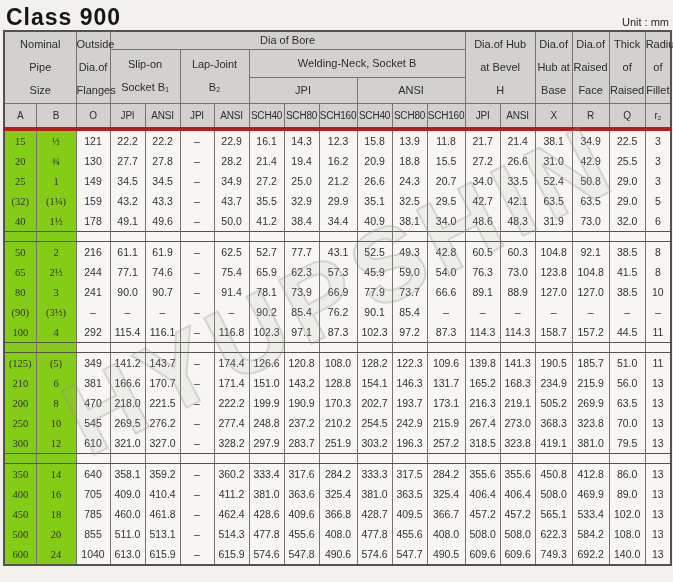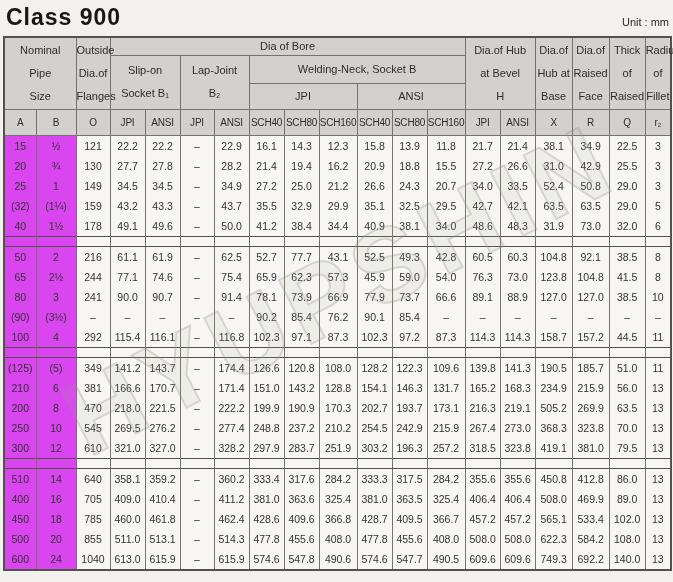--- a/index.html
+++ b/index.html
@@ -6,53 +6,53 @@
   body {
     width:673px; height:582px;
     background:#f2f1ee;
     font-family:"Liberation Sans","DejaVu Sans",sans-serif;
     overflow:hidden;
   }
   .page { position:relative; width:673px; height:582px; }
 
   .topbar {
     display:flex; justify-content:space-between; align-items:flex-end;
-    padding:2px 4px 7px 6px; height:27px;
+    padding:2px 4px 1px 6px; height:27px;
   }
   .title { font-size:23px; font-weight:bold; color:#161616; letter-spacing:1px; line-height:1; }
   .unit  { font-size:11px; color:#2a2a2a; padding-bottom:1px; }
 
   table.spec {
     border-collapse:collapse; table-layout:fixed;
     width:667px; margin-left:3px;
     border:2px solid #55524e;
     background:#f7f6f3;
   }
-  thead { border-bottom:1px solid #b91c1c;border-radius:18px; }
+  thead { border-bottom:4px solid #b91c1c;border-radius:18px; }
   th, td { text-align:center; vertical-align:middle; padding:0; }
   thead th {
     background:#d3d1cd;
     border:1px solid #76736f;
     font-weight:normal; font-size:11px; color:#2d2d2d;
     white-space:pre-line; line-height:1.3;
   }
   thead th.tall { line-height:2.05; }
   tr.h1 { height:18px; }
   tr.h2 { height:28px;padding-left:34px; }
   tr.h3 { height:26px; }
   tr.leaf { height:26px; }
   tr.leaf th { font-size:10px; letter-spacing:-0.2px; white-space:nowrap; overflow:hidden; }
 
   tbody td {
     background:#f7f6f3;
     border-left:1px solid #76736f; border-right:1px solid #76736f;
     font-size:10.5px; color:#323232;
     height:20px; white-space:nowrap; overflow:hidden;
   }
-  tbody td.lbl { background:#d946ef; }
+  tbody td.lbl { background:#84cc16;font-family:Liberation Serif, serif; }
   tbody tr.spacer td { height:9px; border-top:1px solid #55524e; border-bottom:1px solid #55524e; }
 
   .watermark {
     position:absolute; left:-60px; top:230px; width:800px;
     text-align:center;
     transform:rotate(-27deg);
     font-size:104px; font-weight:bold; letter-spacing:8px;
     color:rgba(168,162,152,0.10);
     -webkit-text-stroke:2px rgba(150,144,135,0.30);
     pointer-events:none; z-index:5;
@@ -530,21 +530,21 @@
           <td></td>
           <td></td>
           <td></td>
           <td></td>
           <td></td>
           <td></td>
           <td></td>
           <td></td>
         </tr>
         <tr>
-          <td class="lbl">510</td>
+          <td class="lbl">350</td>
           <td class="lbl">14</td>
           <td>640</td>
           <td>358.1</td>
           <td>359.2</td>
           <td>–</td>
           <td>360.2</td>
           <td>333.4</td>
           <td>317.6</td>
           <td>284.2</td>
           <td>333.3</td>

